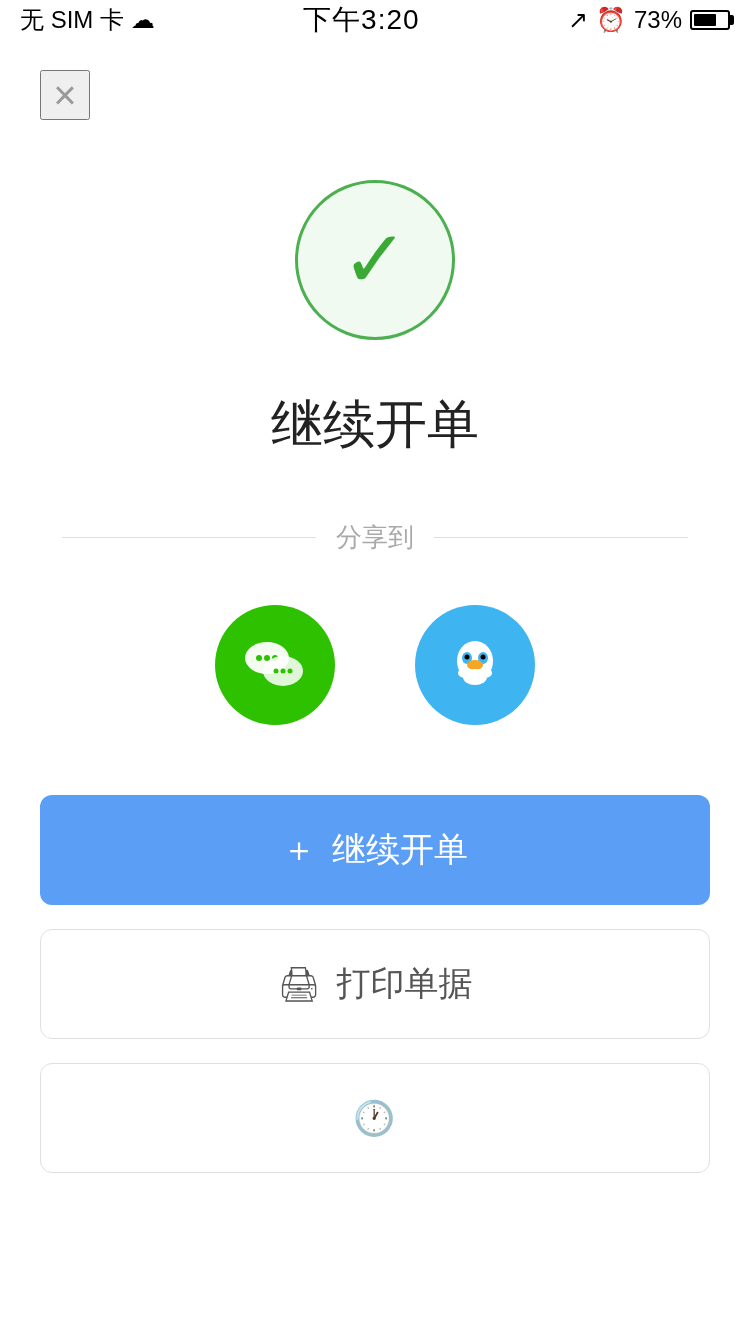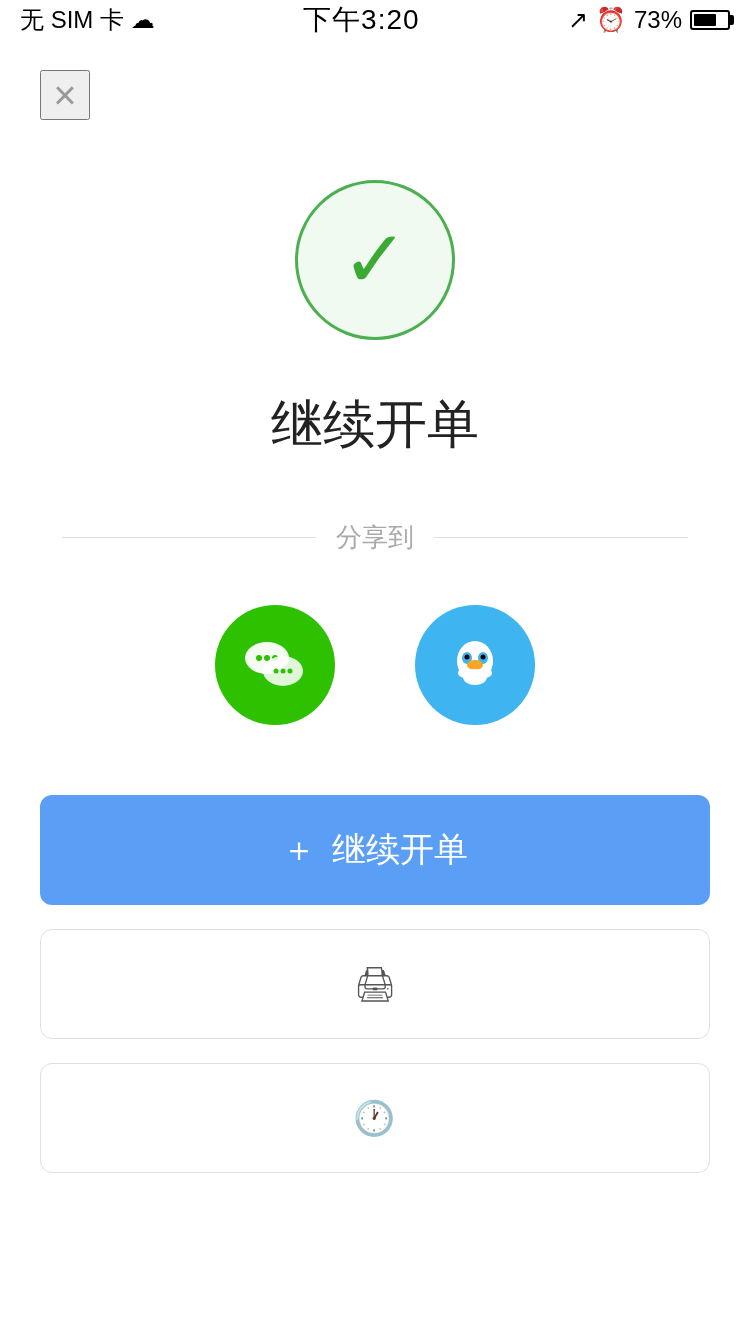--- a/index.html
+++ b/index.html
@@ -287,20 +287,21 @@
 
   <div class="buttons-section">
 
     <button class="btn btn-primary">
       <span class="btn-icon">＋</span>
       <span>继续开单</span>
     </button>
 
     <button class="btn btn-secondary">
       <span class="btn-icon">🖨</span>
+      <span>打印单据</span>
     </button>
 
     <button class="btn btn-secondary">
       <span class="btn-icon">🕐</span>
     </button>
 
   </div>
 
 </div>
 

